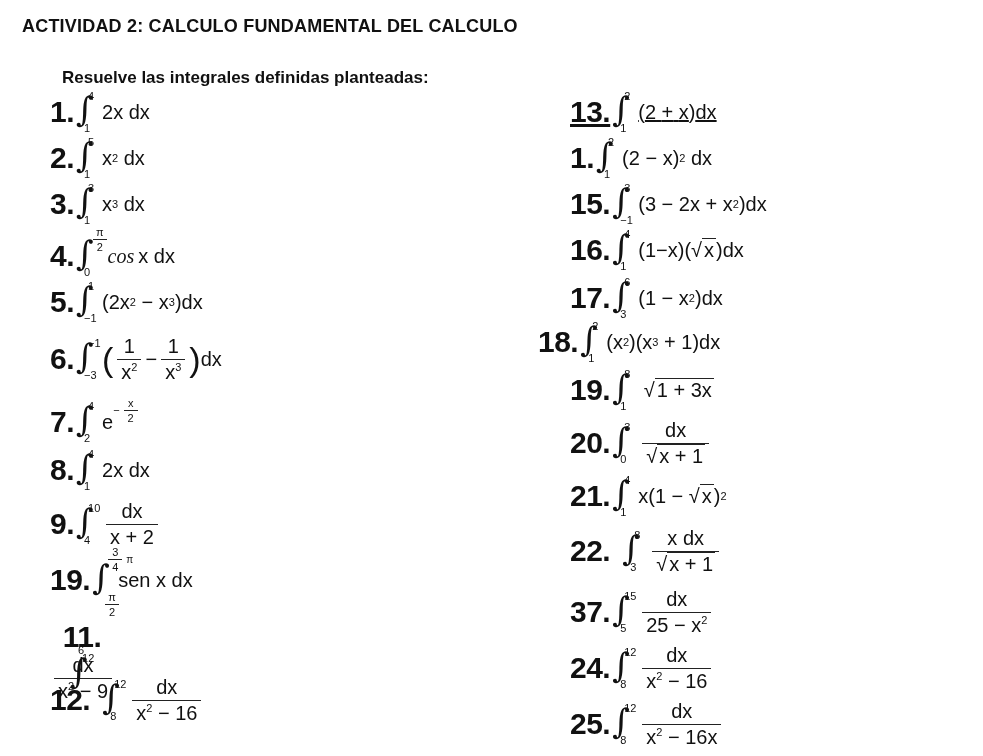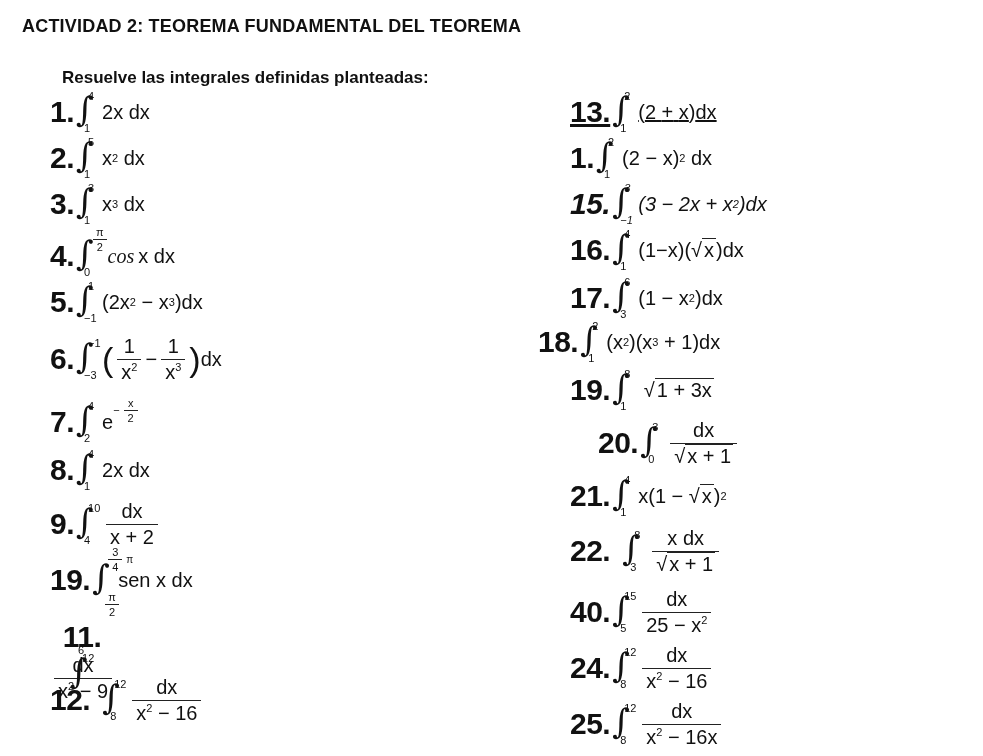--- a/index.html
+++ b/index.html
@@ -19,21 +19,21 @@
   .frac .d { border-top:1.5px solid #222; padding:1px 4px 0; }
   .frac.small { font-size:11px; }
   .frac.small .d { border-top:1px solid #222; }
   .cos { font-family:"Liberation Serif", serif; font-style:italic; margin-right:4px; }
   .sq { border-top:1.5px solid #222; padding:0 2px; }
   .sqs::before { content:"√"; }
 </style>
 </head>
 <body>
 
-<div class="title">ACTIVIDAD 2: TEOREMA FUNDAMENTAL DEL TEOREMA</div>
+<div class="title">ACTIVIDAD 2: CALCULO FUNDAMENTAL DEL CALCULO</div>
 <div class="subtitle">Resuelve las integrales definidas planteadas:</div>
 
 <div class="ex" style="left:50px;top:92px;">
   <span class="num">1.</span>
   <span class="intg">
       <span class="sym">∫</span>
       <span class="up">4</span>
       <span class="lo">1</span>
     </span>
   <span class="body"><span>2</span><span>x</span>&nbsp;<span>dx</span></span>
@@ -211,21 +211,21 @@
 <div class="ex" style="left:570px;top:138px;">
   <span class="num">1.</span>
   <span class="intg">
       <span class="sym">∫</span>
       <span class="up">2</span>
       <span class="lo">1</span>
     </span>
   <span class="body"><span>(</span><span>2</span>&nbsp;<span>−</span>&nbsp;<span>x</span><span>)</span><sup>2</sup>&nbsp;<span>dx</span></span>
 </div>
 
-<div class="ex" style="left:570px;top:184px;font-style:italic;">
+<div class="ex" style="left:570px;top:184px;">
   <span class="num">15.</span>
   <span class="intg">
       <span class="sym">∫</span>
       <span class="up">3</span>
       <span class="lo">−1</span>
     </span>
   <span class="body"><span>(</span><span>3</span>&nbsp;<span>−</span>&nbsp;<span>2</span><span>x</span>&nbsp;<span>+</span>&nbsp;<span>x</span><sup>2</sup><span>)</span><span>dx</span></span>
 </div>
 
 <div class="ex" style="left:570px;top:230px;">
@@ -272,21 +272,21 @@
 <div class="ex" style="left:570px;top:370px;">
   <span class="num">19.</span>
   <span class="intg">
       <span class="sym">∫</span>
       <span class="up">8</span>
       <span class="lo">1</span>
     </span>
   <span class="body">&nbsp;<span class="sqs"></span><span class="sq"><span>1</span>&nbsp;<span>+</span>&nbsp;<span>3</span><span>x</span></span></span>
 </div>
 
-<div class="ex" style="left:570px;top:418px;height:50px;margin-left:28px;">
+<div class="ex" style="left:570px;top:418px;height:50px;">
   <span class="num">20.</span>
   <span class="intg">
       <span class="sym">∫</span>
       <span class="up">3</span>
       <span class="lo">0</span>
     </span>
   <span class="body">
       <span class="frac">
         <span class="n">dx</span>
         <span class="d"><span class="sqs"></span><span class="sq"><span>x</span> <span>+</span> <span>1</span></span></span>
@@ -313,21 +313,21 @@
     </span>
   <span class="body">
       <span class="frac">
         <span class="n"><span>x</span>&nbsp;<span>dx</span></span>
         <span class="d"><span class="sqs"></span><span class="sq"><span>x</span> <span>+</span> <span>1</span></span></span>
       </span>
     </span>
 </div>
 
 <div class="ex" style="left:570px;top:588px;height:48px;">
-  <span class="num">40.</span>
+  <span class="num">37.</span>
   <span class="intg">
       <span class="sym">∫</span>
       <span class="up">15</span>
       <span class="lo">5</span>
     </span>
   <span class="body">
       <span class="frac">
         <span class="n">dx</span>
         <span class="d"><span>25</span> <span>−</span> <span>x</span><sup>2</sup></span>
       </span>

